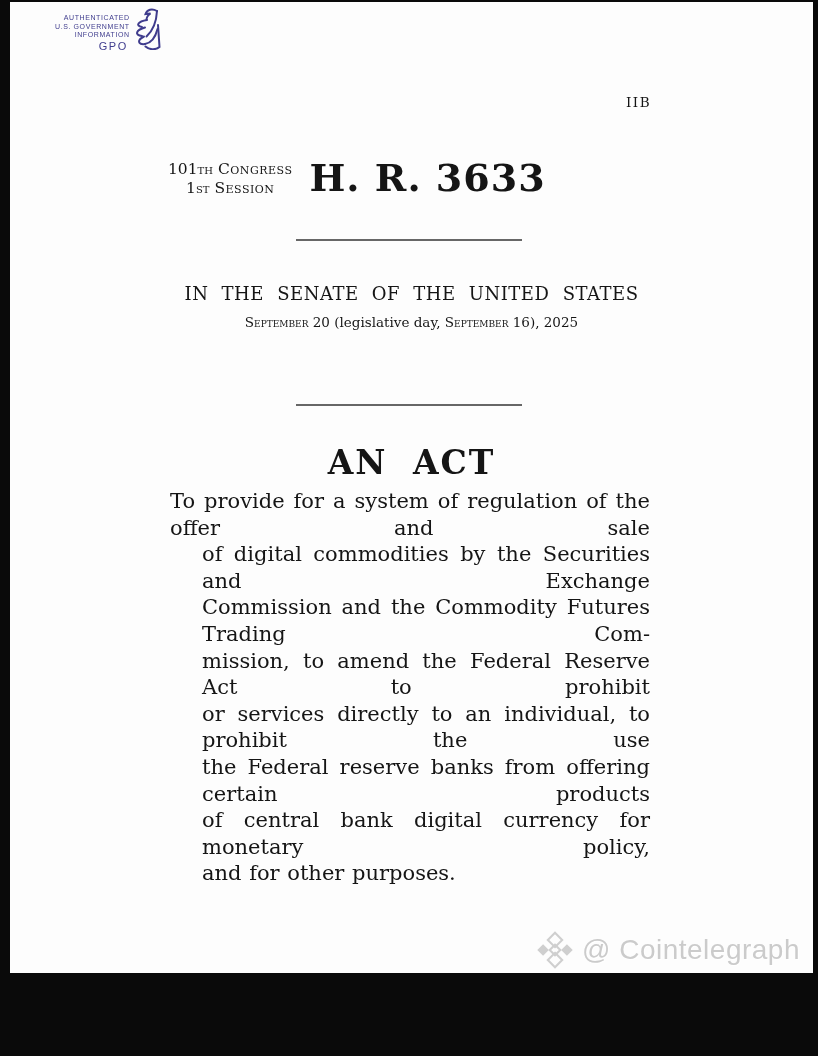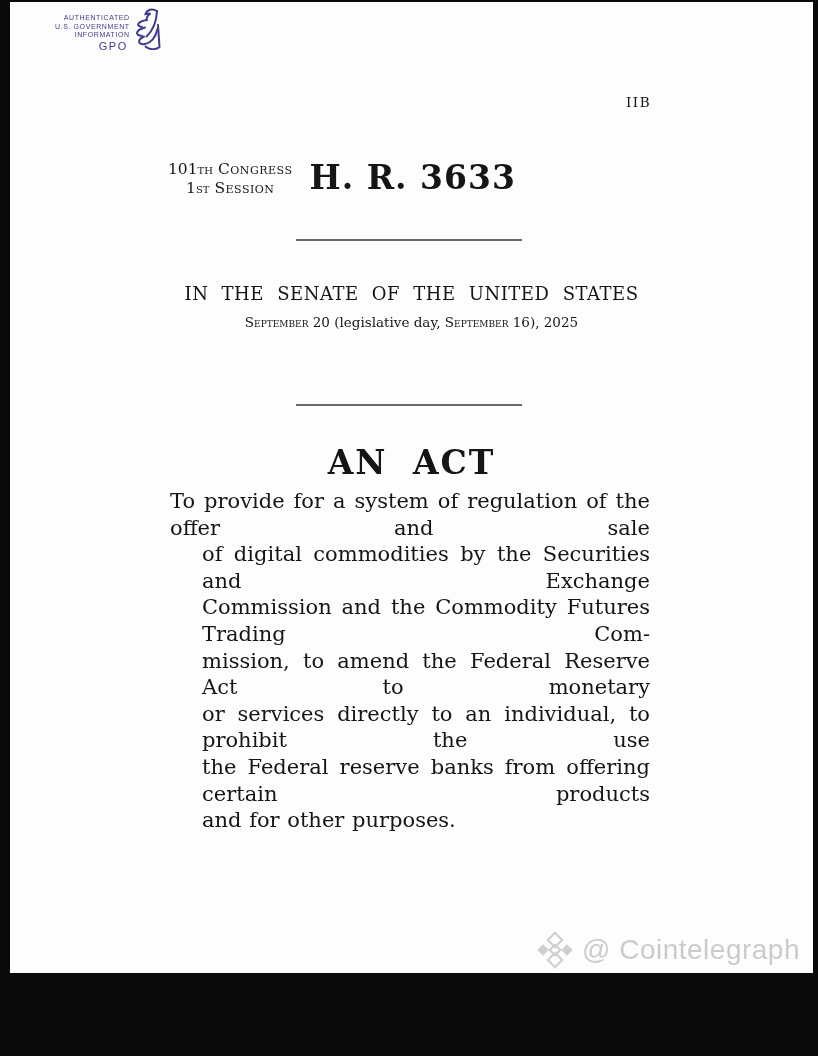--- a/index.html
+++ b/index.html
@@ -60,21 +60,21 @@
   .congress-block {
     text-align: center;
     font-size: 15.5px;
     line-height: 16.5px;
     margin-top: 7px;
     white-space: nowrap;
   }
   .congress-block .ord { font-size: 10px; text-align: center; }
   .congress-block .word { margin-left: 5px; font-variant: small-caps; letter-spacing: 0.5px; }
   .bill-number {
-    font-size: 33px;
+    font-size: 38px;
     font-weight: bold;
     line-height: 48px;
     letter-spacing: 1px;
     margin-left: 17px;
     white-space: nowrap;
   }
 
   
   .rule {
     position: absolute;
@@ -189,23 +189,24 @@
 
 
   <div class="rule rule2"></div>
 
   <div class="act-heading">AN ACT</div>
 
   <div class="act-body">
     <div class="act-line">To provide for a system of regulation of the offer and sale</div>
     <div class="act-line cont">of digital commodities by the Securities and Exchange</div>
     <div class="act-line cont">Commission and the Commodity Futures Trading Com-</div>
-    <div class="act-line cont">mission, to amend the Federal Reserve Act to monetary</div>
+    <div class="act-line cont">mission, to amend the Federal Reserve Act to prohibit</div>
     <div class="act-line cont">or services directly to an individual, to prohibit the use</div>
     <div class="act-line cont">the Federal reserve banks from offering certain products</div>
+    <div class="act-line cont">of central bank digital currency for monetary policy,</div>
     <div class="act-line cont last">and for other purposes.</div>
   </div>
 
   <div class="watermark">
     <svg width="42" height="42" viewBox="0 0 44 44" stroke="#cfcfcf" stroke-width="2.2" fill="none">
       <path d="M22 4 L29.5 11.5 L22 19 L14.5 11.5 Z"></path>
       <path d="M22 25 L29.5 32.5 L22 40 L14.5 32.5 Z"></path>
       <path d="M22 16.5 L27.5 22 L22 27.5 L16.5 22 Z"></path>
       <path d="M9.5 17.5 L14 22 L9.5 26.5 L5 22 Z" fill="#cfcfcf"></path>
       <path d="M34.5 17.5 L39 22 L34.5 26.5 L30 22 Z" fill="#cfcfcf"></path>

